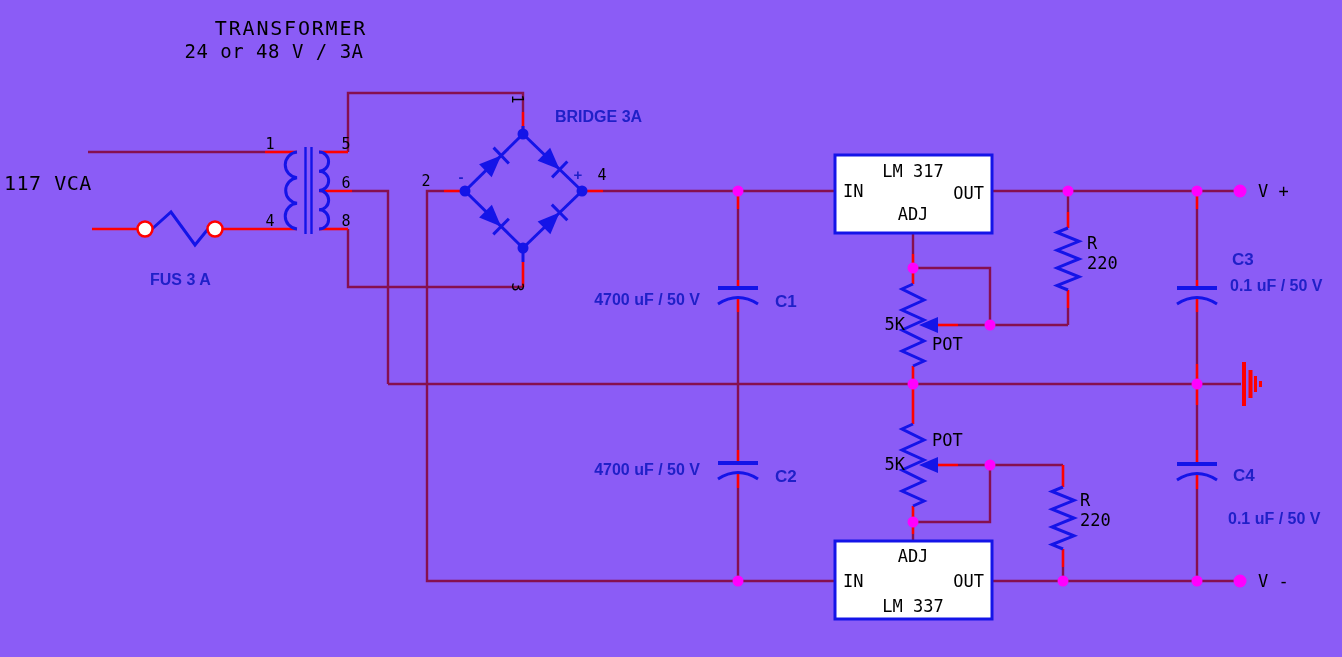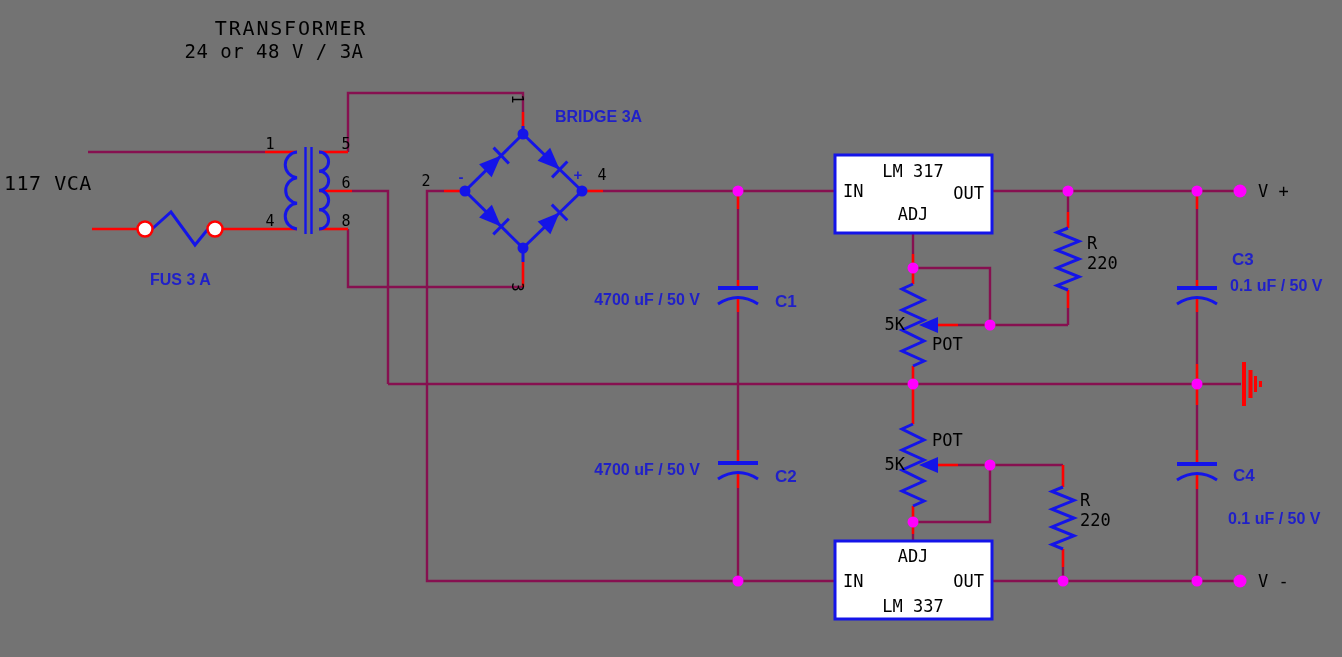--- a/index.html
+++ b/index.html
@@ -1,20 +1,20 @@
 <!DOCTYPE html>
 <html style="--wire: #861050; --hot: #ff0000; --component: #1414e8; --junction: #ff00ff; --blue-text: #2020c8; --black: #000000;"><head>
 <meta charset="utf-8">
 <style>
   :root{
     --wire:#861050; --hot:#ff0000; --component:#1414e8;
     --junction:#ff00ff; --blue-text:#2020c8; --black:#000000;
   }
   html,body{margin:0;padding:0;background:#ffffff;}
-  .canvas{position:relative;width:1342px;height:657px;background:#737373;overflow:hidden;}
+  .canvas{position:relative;width:1342px;height:657px;background:#8b5cf6;overflow:hidden;}
   svg{position:absolute;left:0;top:0;}
   .wire{stroke:var(--wire);stroke-width:2.4;fill:none;}
   .hot{stroke:var(--hot);stroke-width:2.6;fill:none;}
   .comp{stroke:var(--component);stroke-width:3;fill:none;}
   .comp-thin{stroke:var(--component);stroke-width:2.4;fill:none;}
   .comp-fill{fill:var(--component);stroke:none;}
   .plate{stroke:var(--component);stroke-width:4;fill:none;}
   .box{stroke:var(--component);stroke-width:3;fill:#ffffff;}
   .dot{fill:var(--junction);stroke:none;}
   .bdot{fill:var(--component);stroke:none;}

